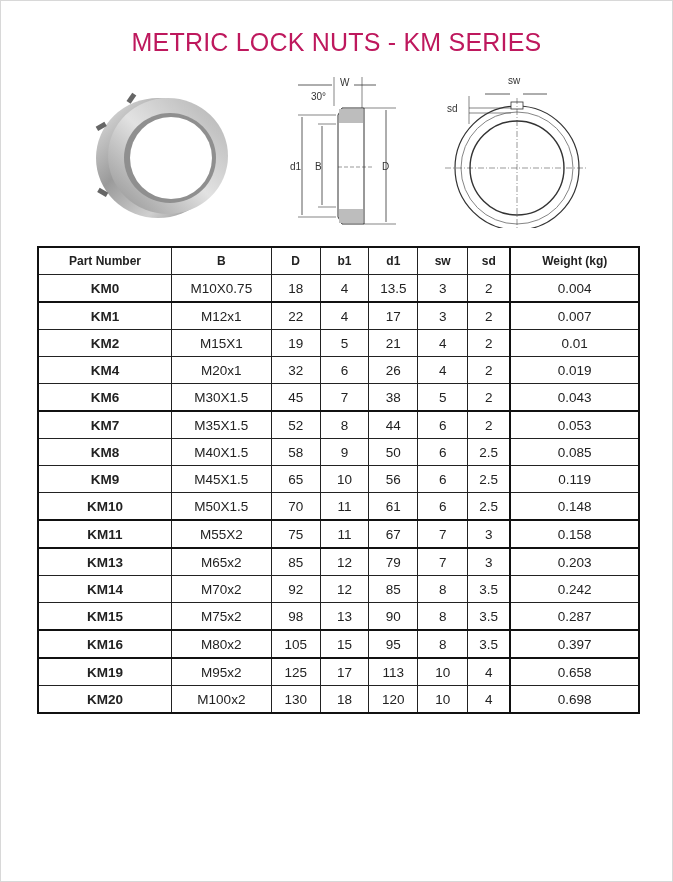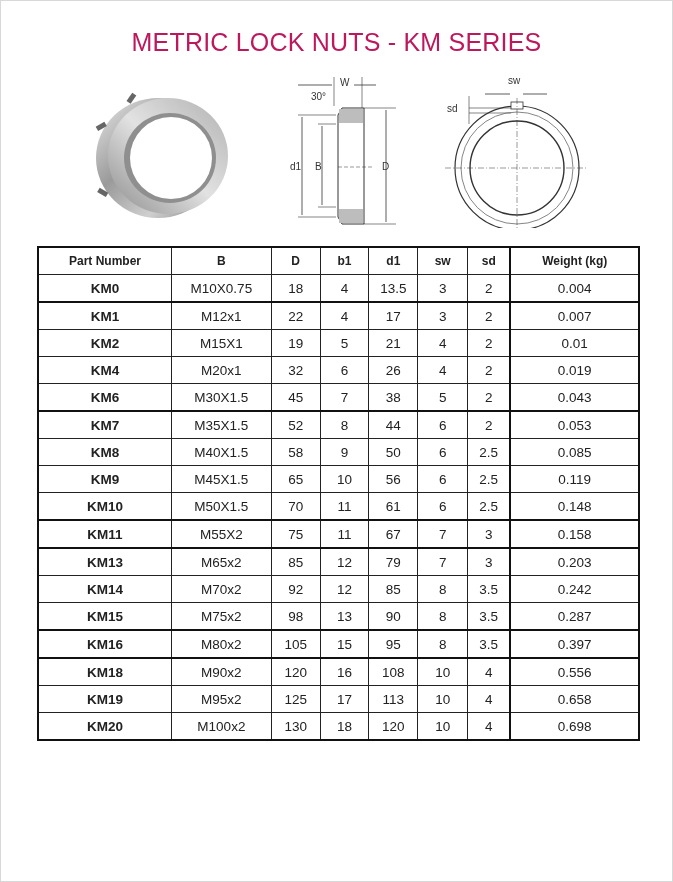--- a/index.html
+++ b/index.html
@@ -246,30 +246,20 @@
         <td class="part">KM16</td>
         <td>M80x2</td>
         <td>105</td>
         <td>15</td>
         <td>95</td>
         <td>8</td>
         <td>3.5</td>
         <td class="c-weight">0.397</td>
       </tr>
       <tr>
-        <td class="part">KM18</td>
-        <td>M90x2</td>
-        <td>120</td>
-        <td>16</td>
-        <td>108</td>
-        <td>10</td>
-        <td>4</td>
-        <td class="c-weight">0.556</td>
-      </tr>
-      <tr>
         <td class="part">KM19</td>
         <td>M95x2</td>
         <td>125</td>
         <td>17</td>
         <td>113</td>
         <td>10</td>
         <td>4</td>
         <td class="c-weight">0.658</td>
       </tr>
       <tr>

